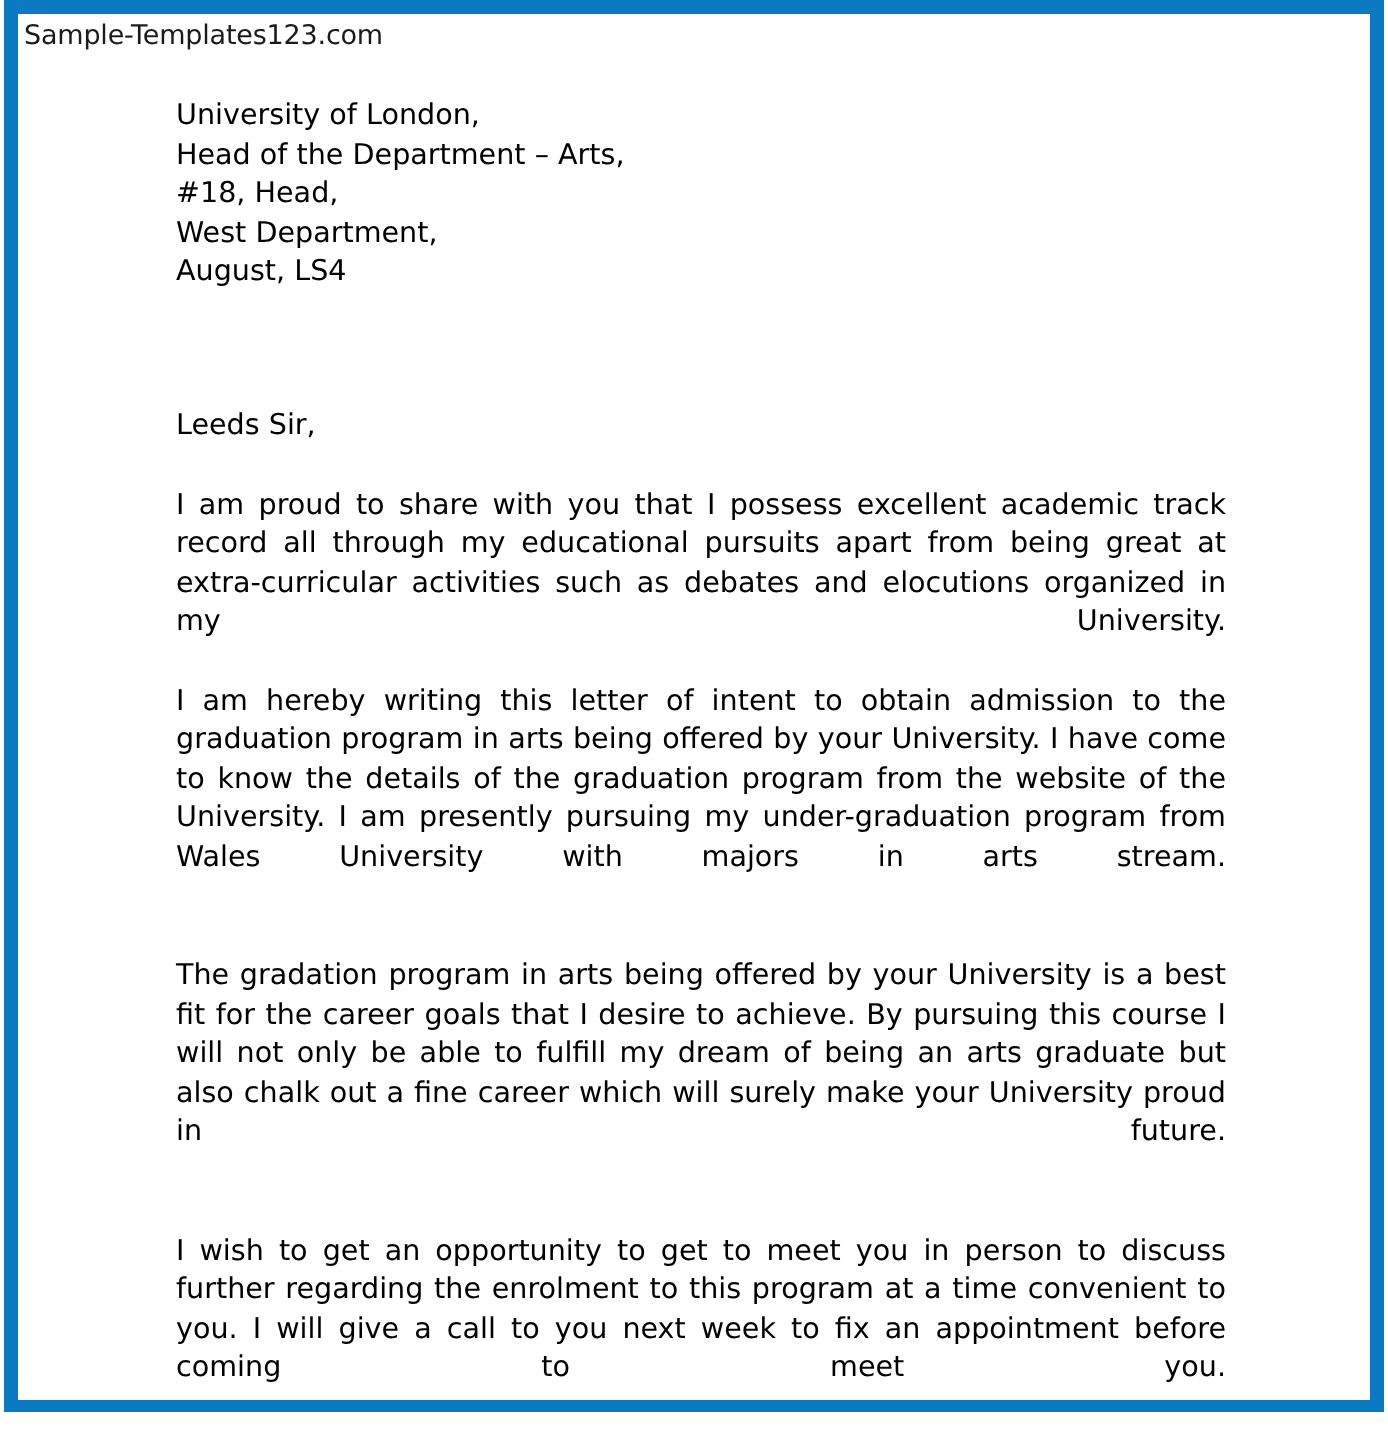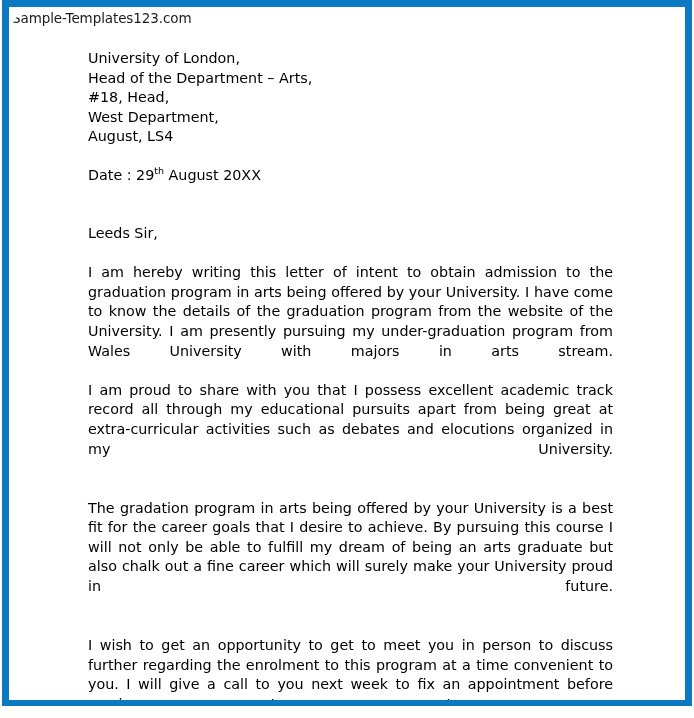--- a/index.html
+++ b/index.html
@@ -35,21 +35,20 @@
 
   
   #sheet {
     position: absolute;
     left: 9px;
     top: 7px;
     width: 676px;
     height: 693px;
     background: #ffffff;
     overflow: hidden;
-    border-radius: 30px;
   }
 
   
   #watermark {
     position: absolute;
     left: 3px;
     top: 3px;
     font-size: 13.5px;
     color: #1b1b1b;
     white-space: nowrap;
@@ -111,33 +110,32 @@
       <div>
         <div class="addr-line">University of London,</div>
         <div class="addr-line">Head of the Department – Arts,</div>
         <div class="addr-line">#18, Head,</div>
         <div class="addr-line">West Department,</div>
         <div class="addr-line">August, LS4</div>
       </div>
 
       <div class="gap-sm"></div>
 
-      <div class="nowrap"><span>Date : </span><span>29</span><span class="sup">th</span><span> August 20XX</span></div>
 
       <div class="gap-sm"></div>
 
 
       <div class="gap-sm"></div>
 
       <div>Leeds Sir,</div>
 
       <div class="gap-md"></div>
 
+      <p class="para">I am proud to share with you that I possess excellent academic track record all through my educational pursuits apart from being great at extra-curricular activities such as debates and elocutions organized in my University.</p>
       <p class="para">I am hereby writing this letter of intent to obtain admission to the graduation program in arts being offered by your University. I have come to know the details of the graduation program from the website of the University. I am presently pursuing my under-graduation program from Wales University with majors in arts stream.</p>
-      <p class="para">I am proud to share with you that I possess excellent academic track record all through my educational pursuits apart from being great at extra-curricular activities such as debates and elocutions organized in my University.</p>
 
       <div class="gap-md"></div>
 
       <p class="para">The gradation program in arts being offered by your University is a best fit for the career goals that I desire to achieve. By pursuing this course I will not only be able to fulfill my dream of being an arts graduate but also chalk out a fine career which will surely make your University proud in future.</p>
 
       <div class="gap-md"></div>
 
       <p class="para">I wish to get an opportunity to get to meet you in person to discuss further regarding the enrolment to this program at a time convenient to you. I will give a call to you next week to fix an appointment before coming to meet you.</p>
 
     </div>

